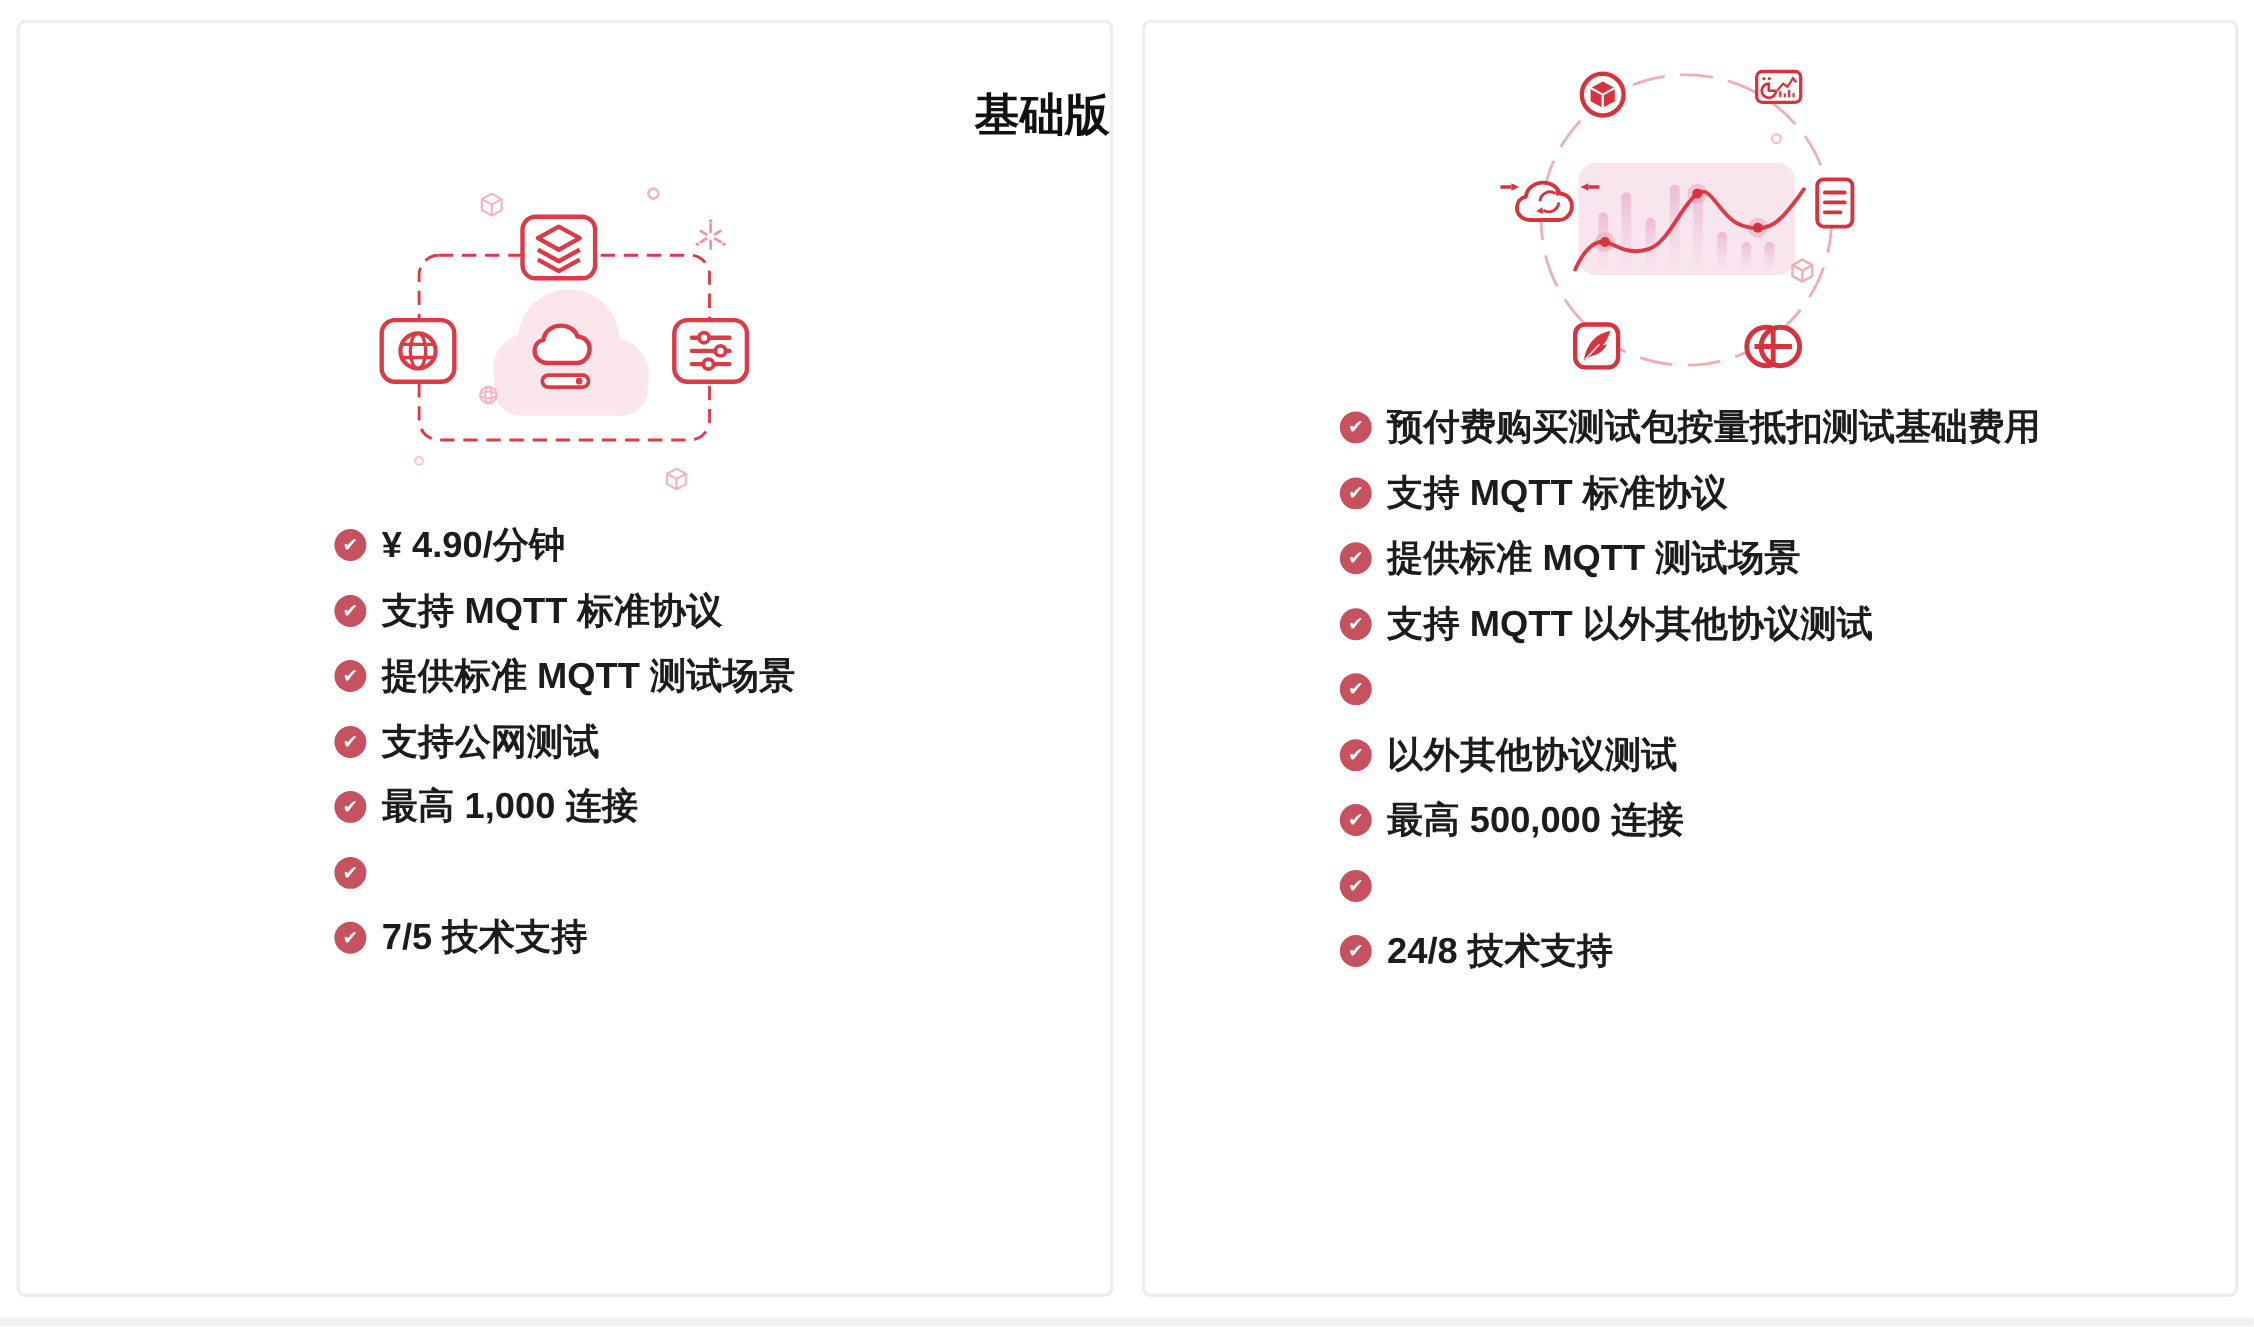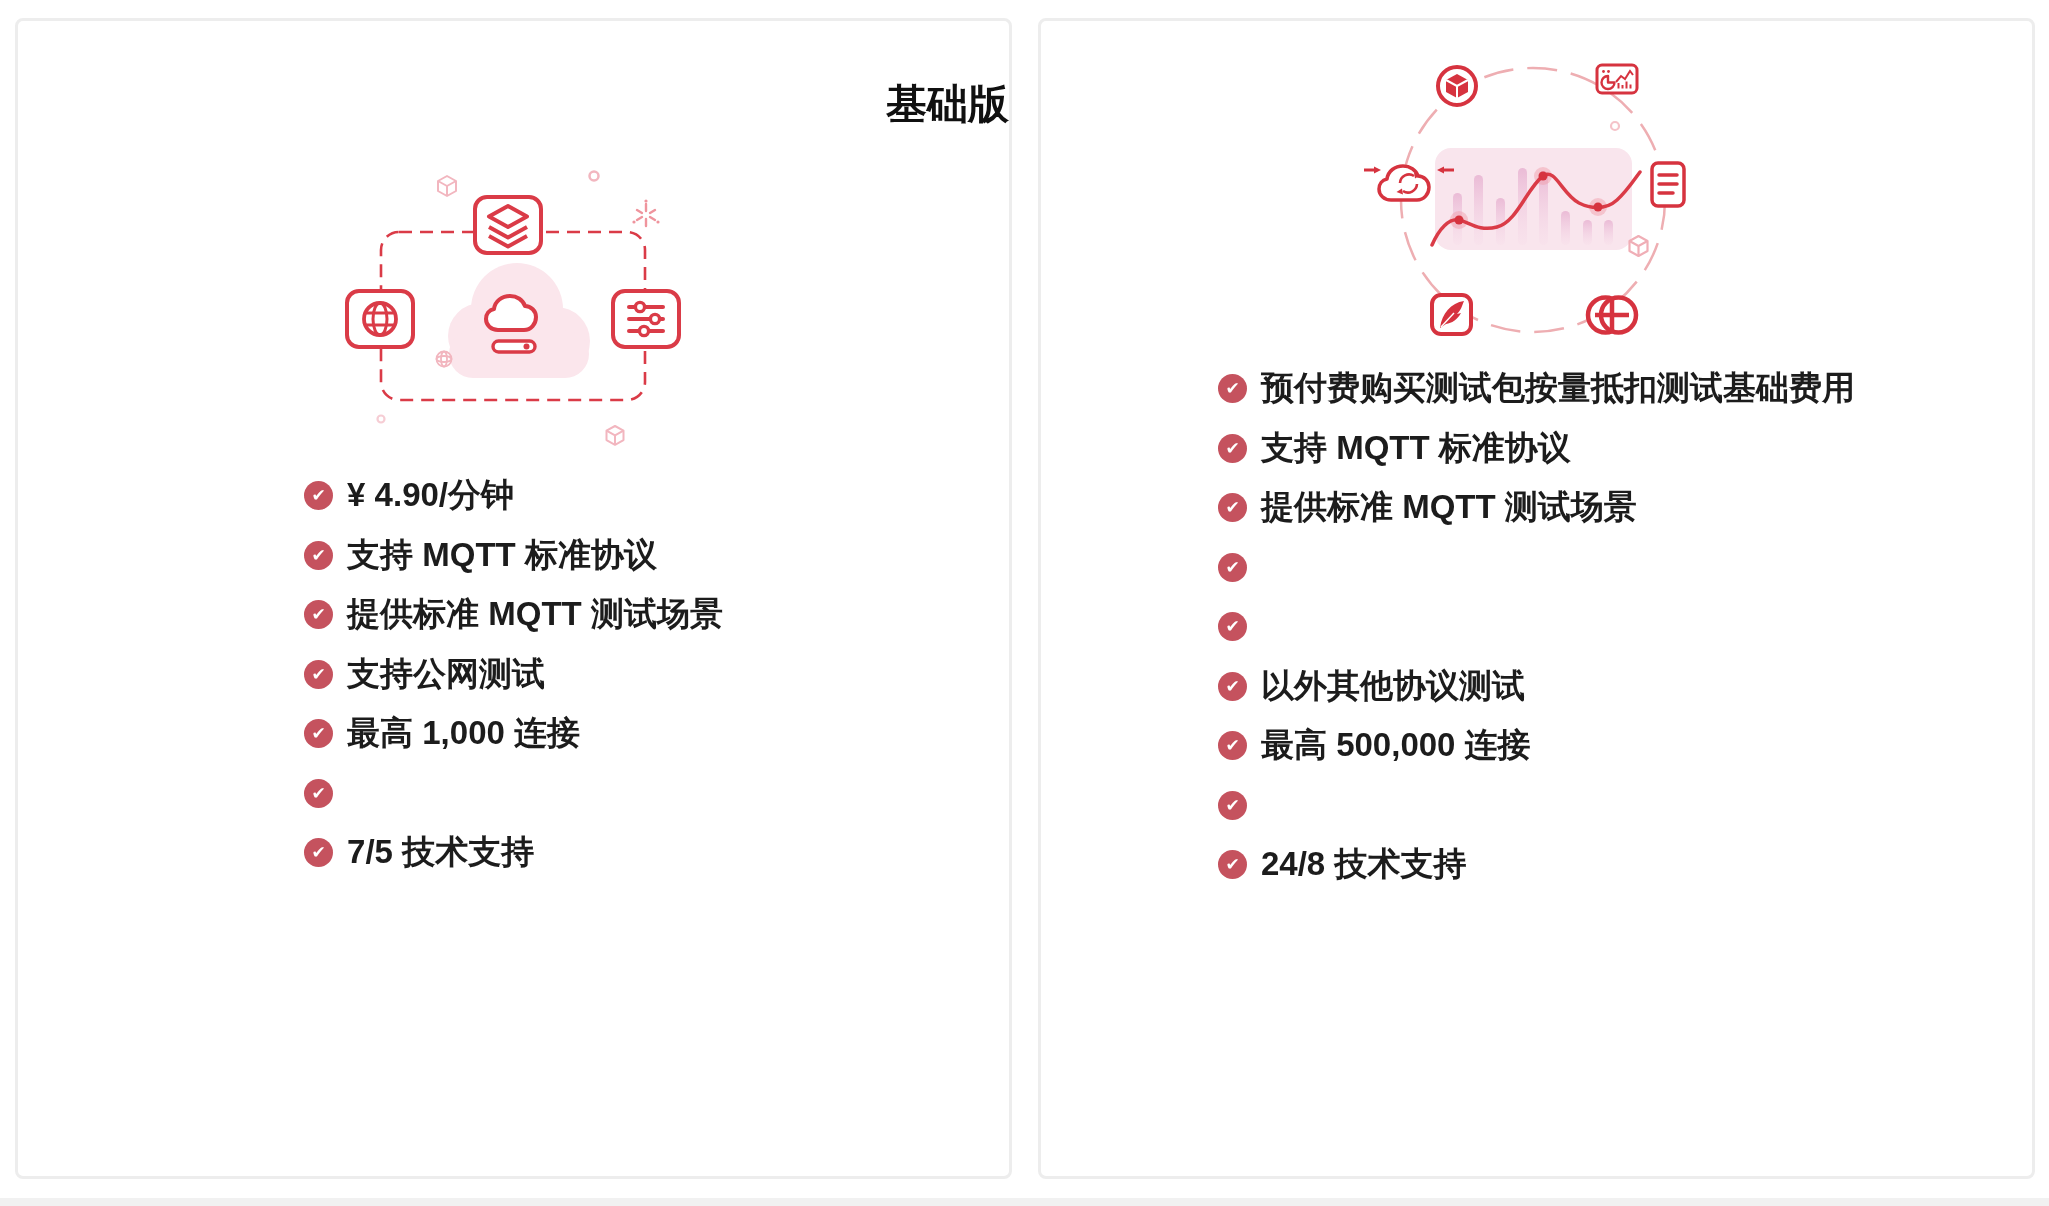--- a/index.html
+++ b/index.html
@@ -296,20 +296,21 @@
             <span class="ftext">支持 MQTT 标准协议</span>
           </li>
 
           <li class="feature">
             <span class="check">✔</span>
             <span class="ftext">提供标准 MQTT 测试场景</span>
           </li>
 
           <li class="feature">
             <span class="check">✔</span>
+            <span class="ftext">支持 MQTT 以外其他协议测试</span>
           </li>
 
           <li class="feature">
             <span class="check">✔</span>
           </li>
 
           <li class="feature">
             <span class="check">✔</span>
             <span class="ftext">以外其他协议测试</span>
           </li>

